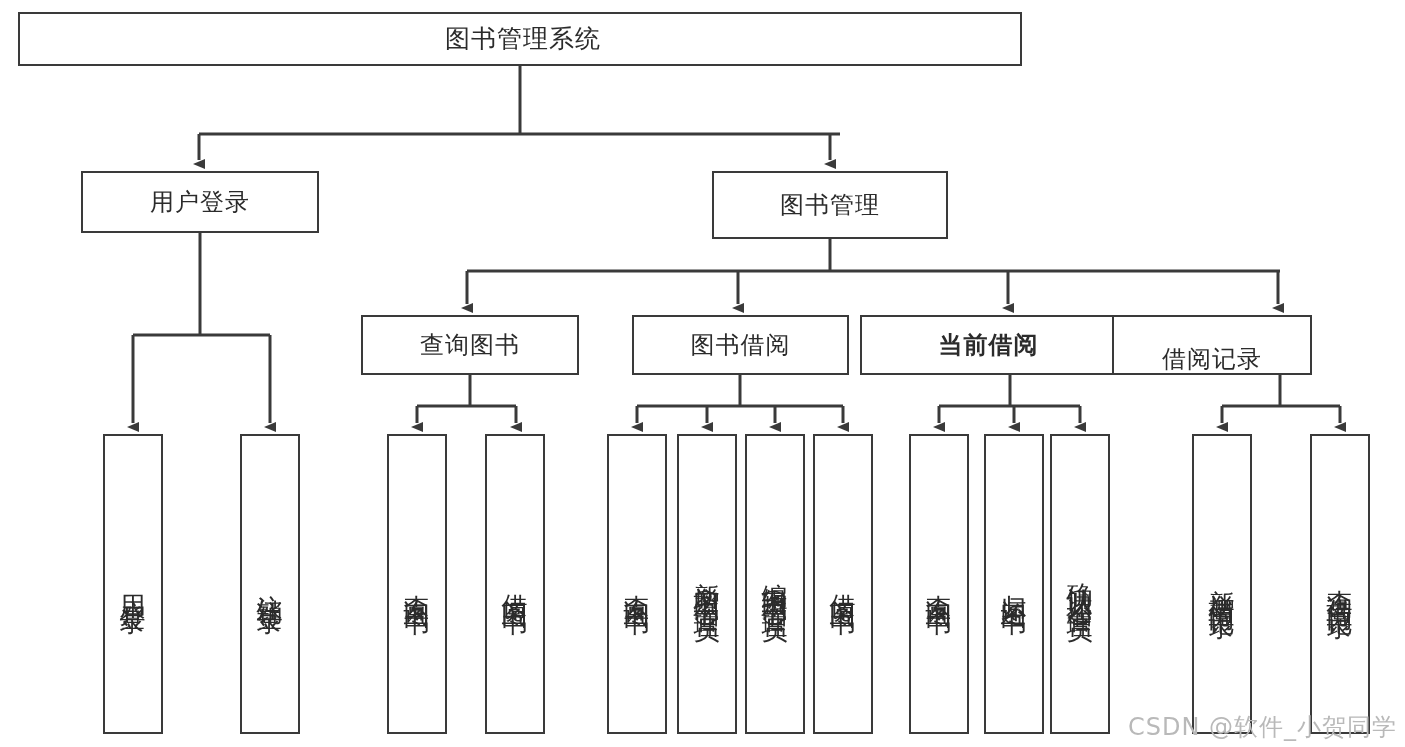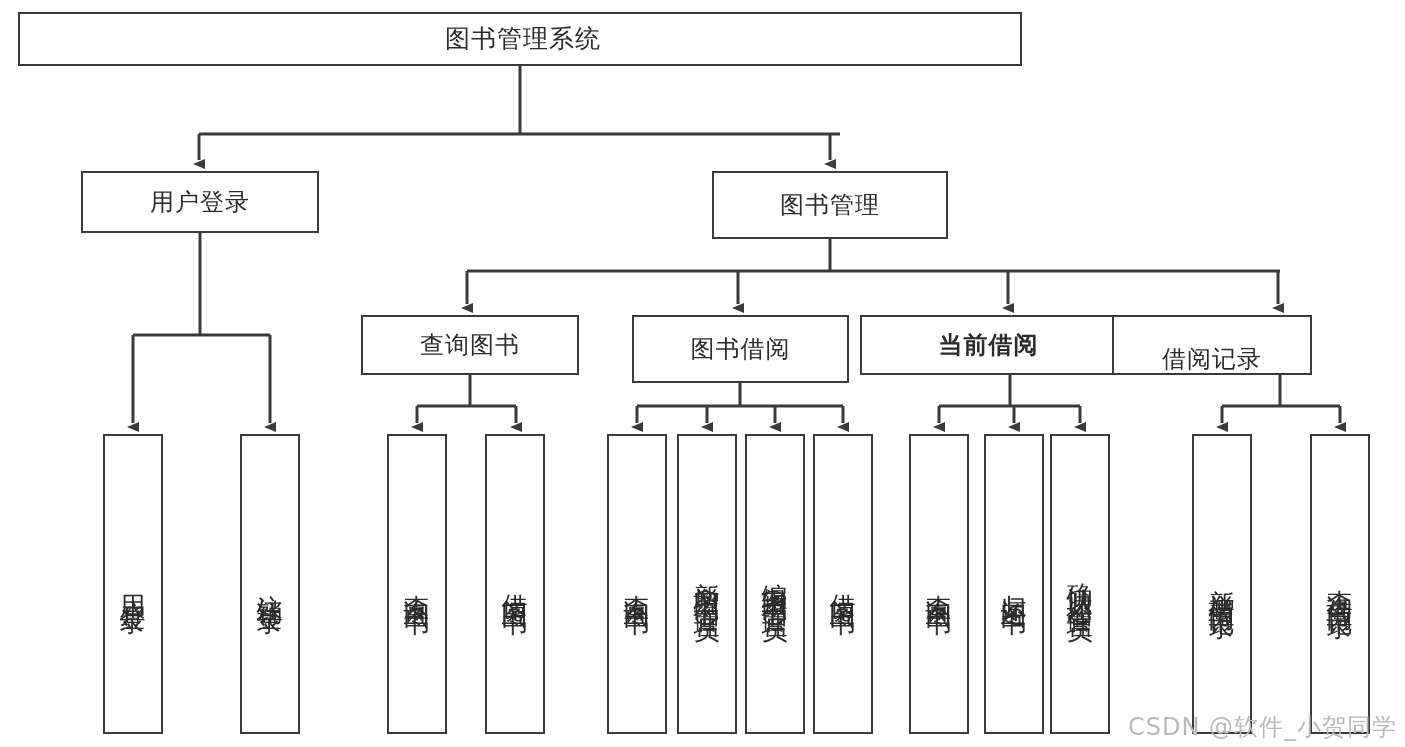--- a/index.html
+++ b/index.html
@@ -127,21 +127,21 @@
   <div class="node h" id="n-l2-0" style="left: 81px; top: 171px; width: 238px; height: 62px;">
     <span>用户登录</span>
   </div>
   <div class="node h" id="n-l2-1" style="left: 712px; top: 171px; width: 236px; height: 68px;">
     <span>图书管理</span>
   </div>
 
   <div class="node h" id="n-l3-0" style="left: 361px; top: 315px; width: 218px; height: 60px;">
     <span>查询图书</span>
   </div>
-  <div class="node h" id="n-l3-1" style="left: 632px; top: 315px; width: 217px; height: 68px;">
+  <div class="node h" id="n-l3-1" style="left: 632px; top: 315px; width: 217px; height: 60px;">
     <span>图书借阅</span>
   </div>
   <div class="node h" id="n-l3-2" style="left: 860px; top: 315px; width: 257px; height: 60px; font-weight: bold;">
     <span>当前借阅</span>
   </div>
   <div class="node h" id="n-l3-3" style="left: 1112px; top: 315px; width: 200px; height: 60px; align-items: flex-end;">
     <span>借阅记录</span>
   </div>
 
   <div class="node v" id="n-lf-0" style="left: 103px; top: 434px; width: 60px; height: 300px;">

